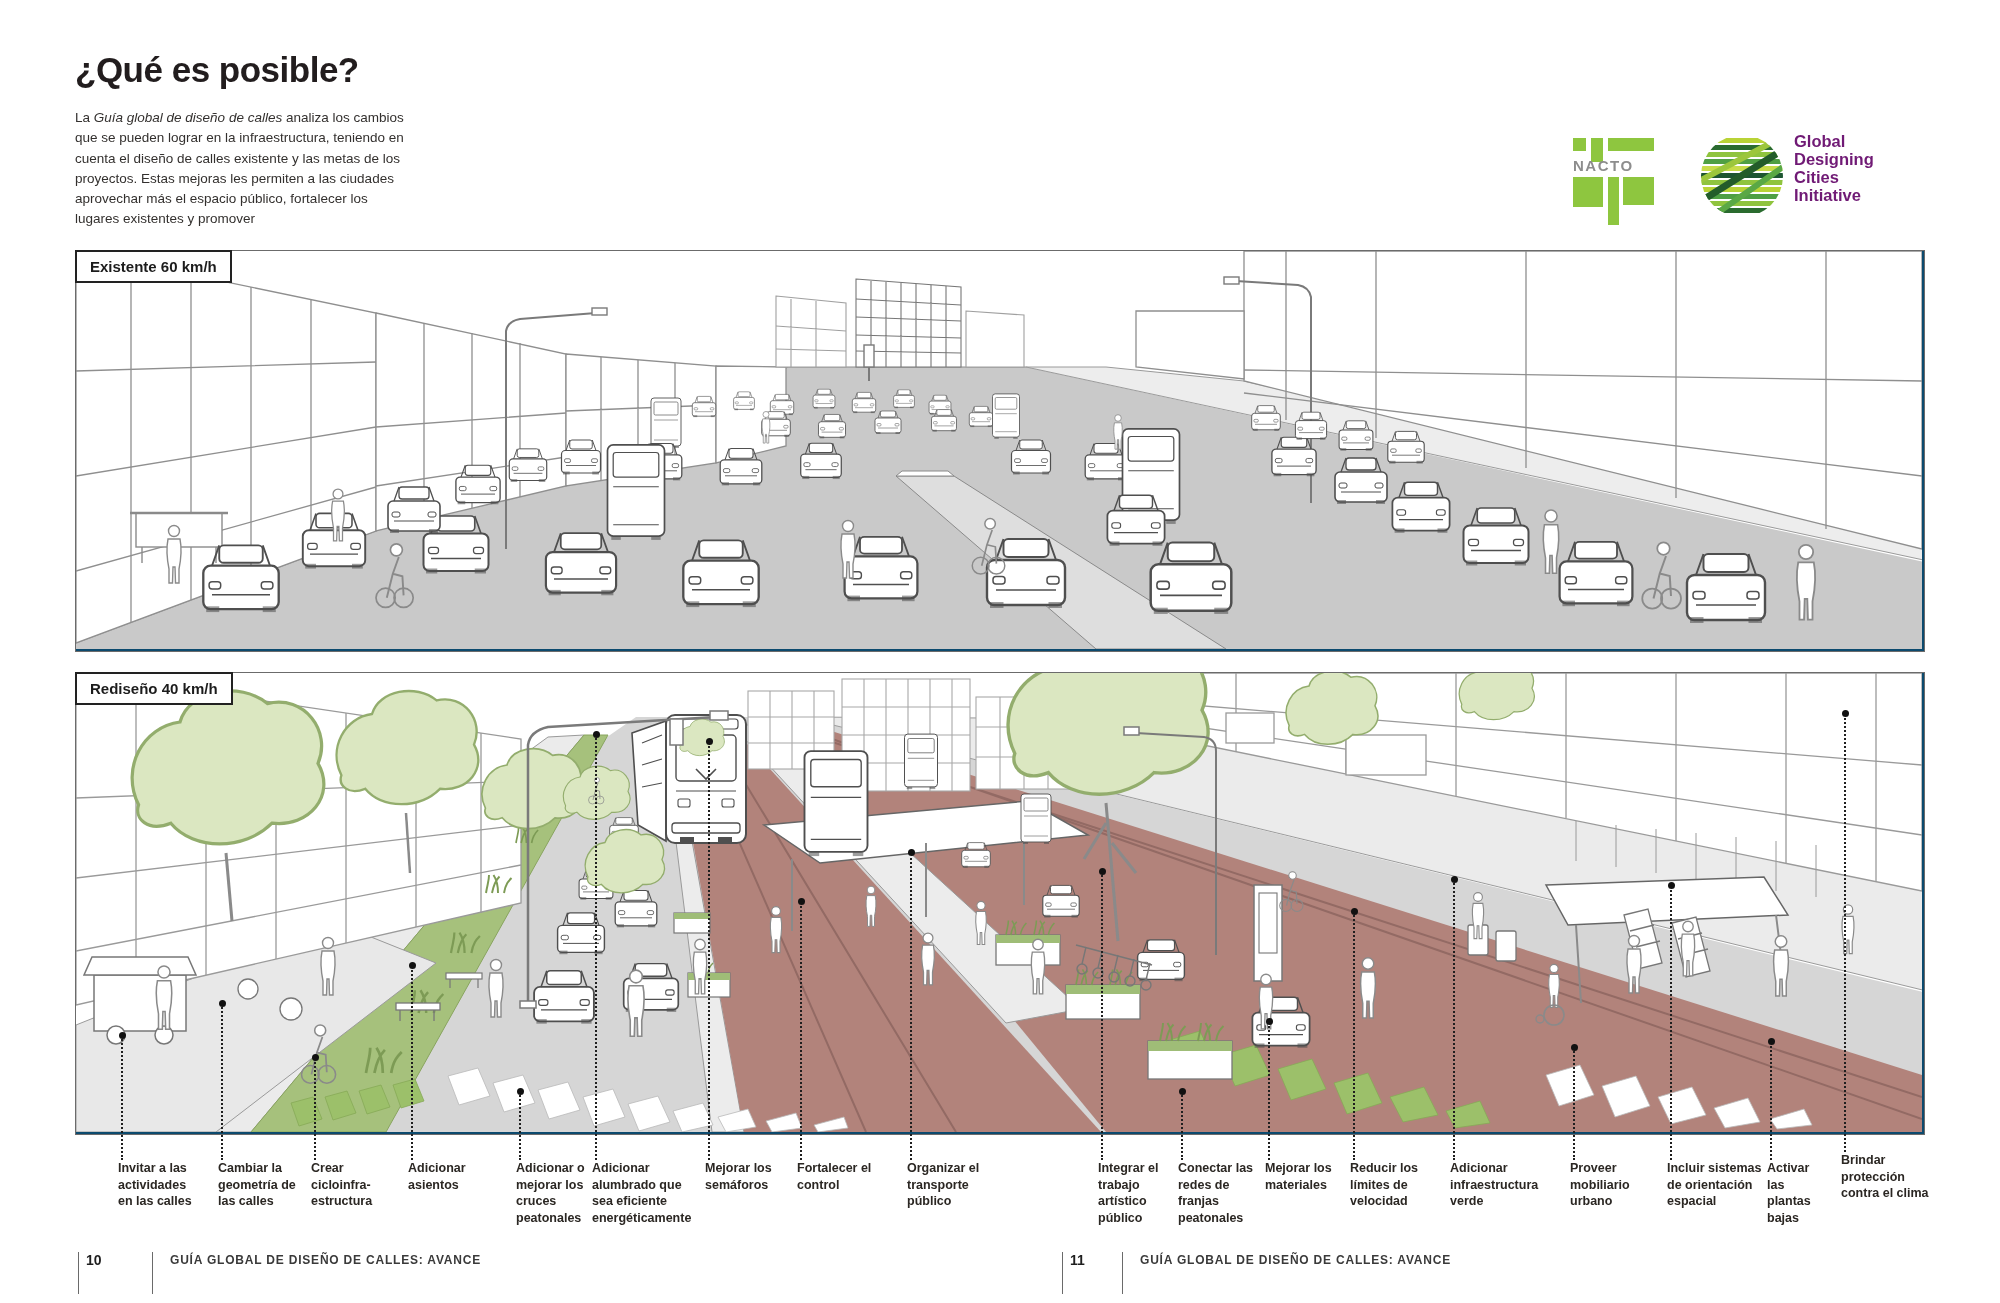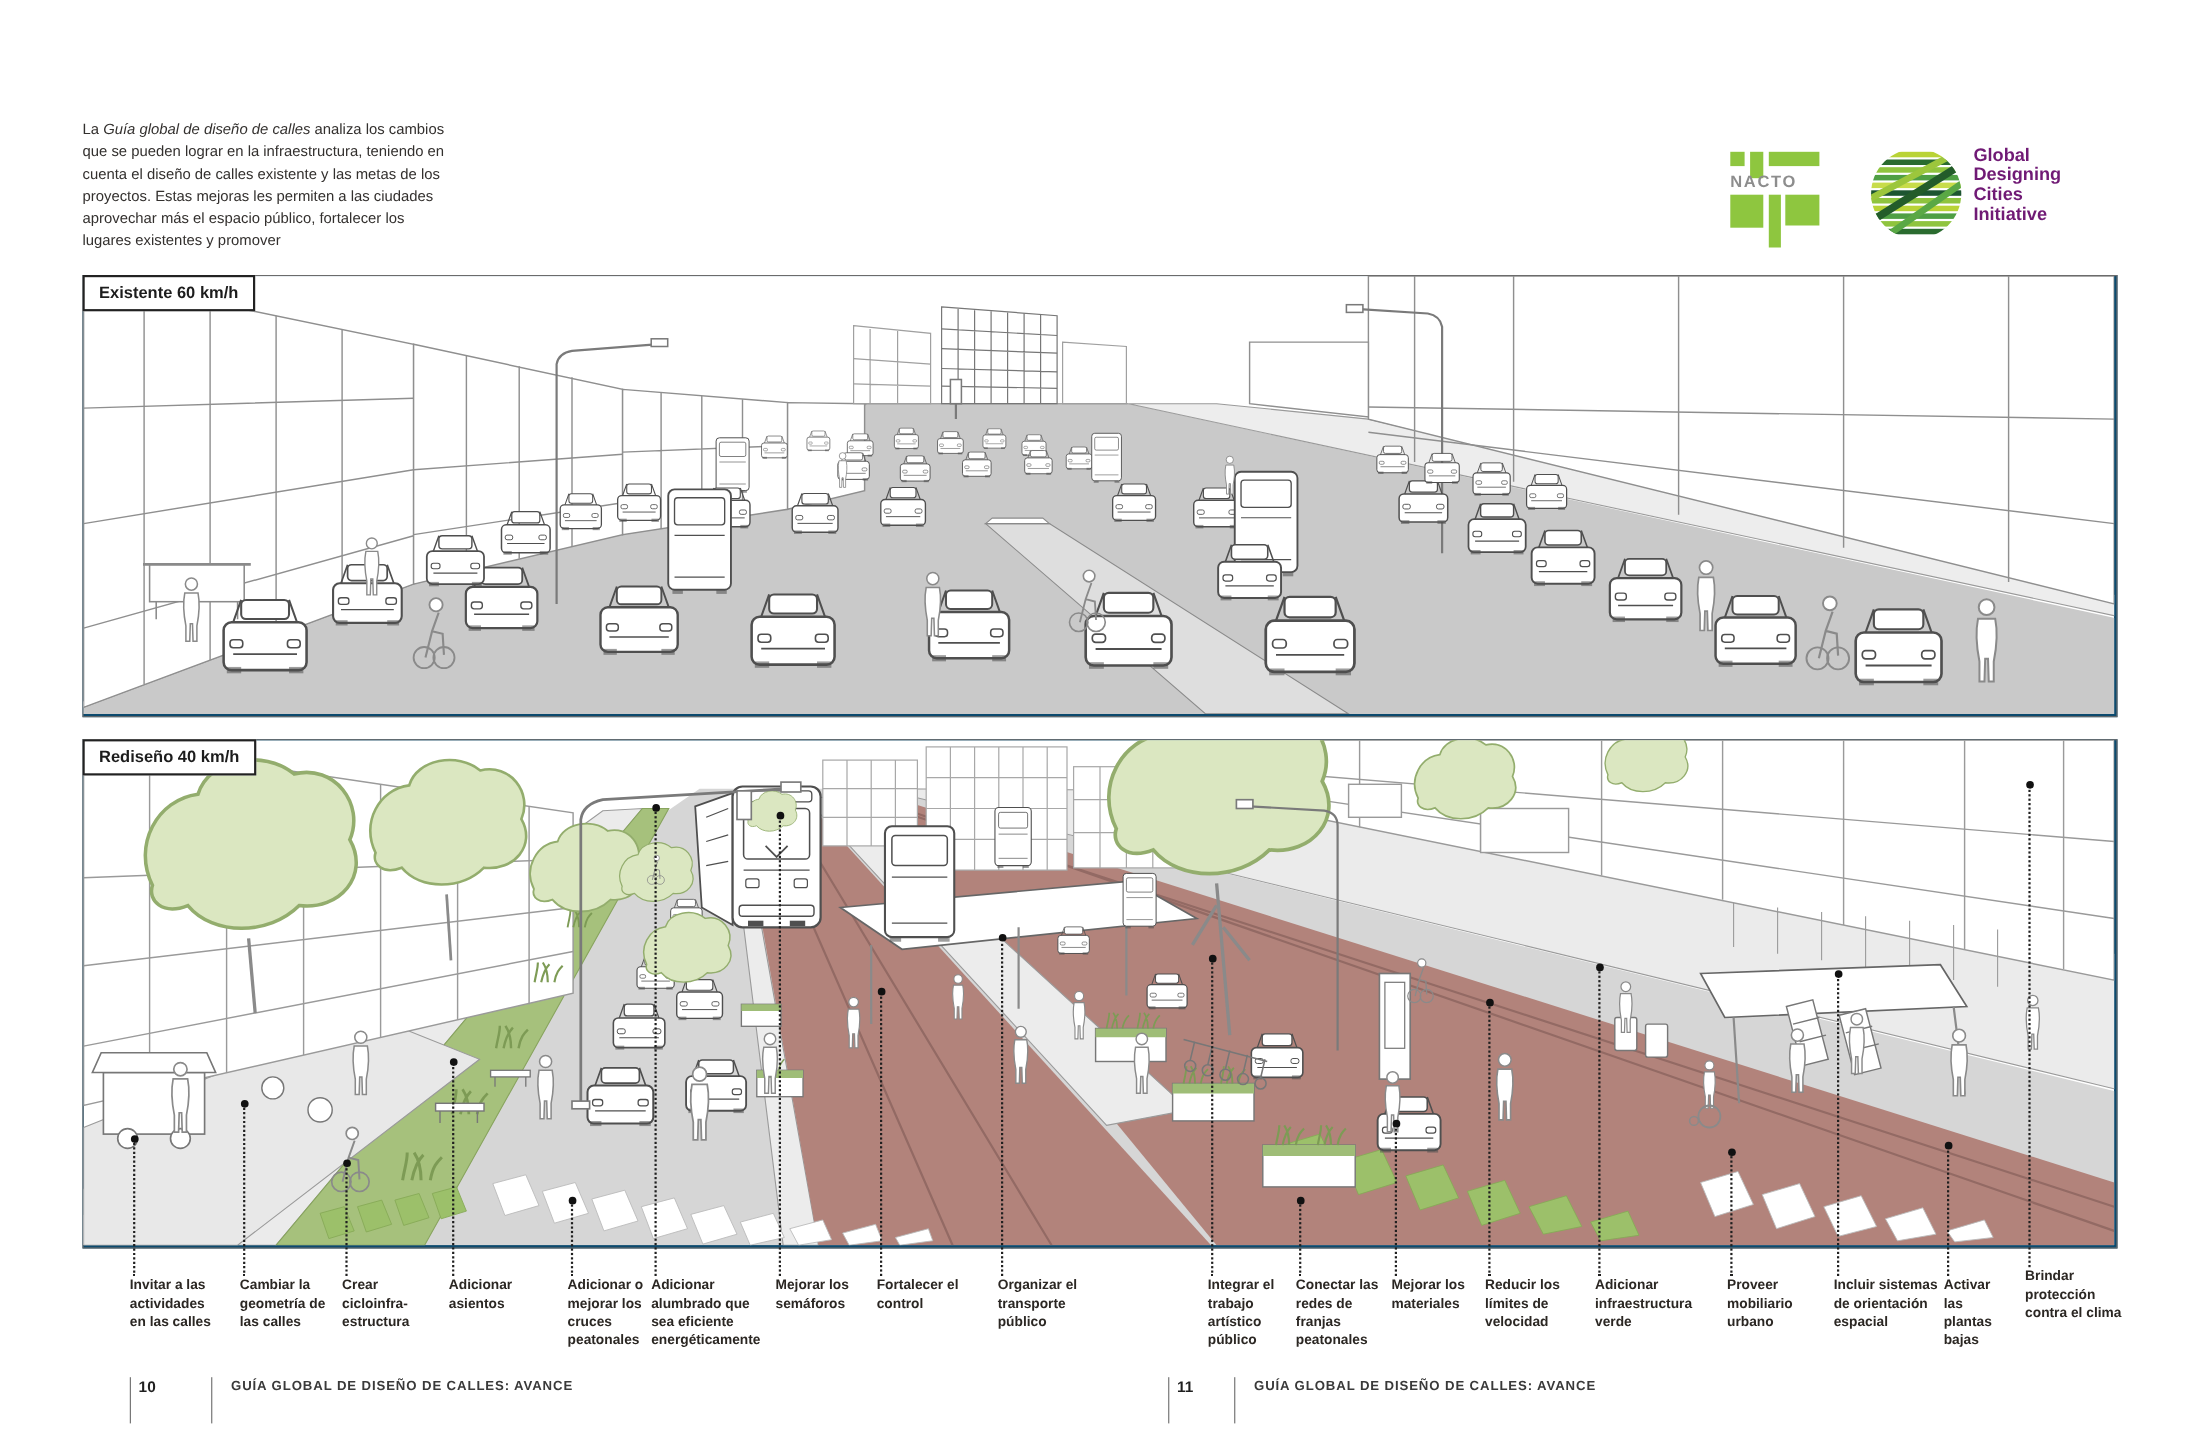--- a/index.html
+++ b/index.html
@@ -44,20 +44,21 @@
   .footer .rule{position:absolute;top:0;width:1px;height:42px;background:#6a6a6a;}
   .footer .num{position:absolute;top:0;font-size:14px;font-weight:bold;color:#1f1f1f;}
   .footer .run{position:absolute;top:1px;font-size:12px;font-weight:bold;letter-spacing:0.8px;
                color:#3a3a3a;white-space:nowrap;}
 </style>
 </head>
 <body>
 
 <div class="page">
 
+  <h1 class="title">¿Qué es posible?</h1>
   <p class="intro-col c1"><span>La </span><em>Guía global de diseño de calles</em><span> analiza los cambios que se pueden lograr en la infraestructura, teniendo en cuenta el diseño de calles existente y las metas de los proyectos. Estas mejoras les permiten a las ciudades aprovechar más el espacio público, fortalecer los lugares existentes y promover</span></p>
 
   <div class="nacto">
     <div class="blk b1"></div>
     <div class="blk b2"></div>
     <div class="blk b3"></div>
     <div class="txt">NACTO</div>
     <div class="blk b4"></div>
     <div class="blk b5"></div>
     <div class="blk b6"></div>
@@ -503,21 +504,21 @@
     <div class="callout" style="left:1178px;width:84px"><span class="leader" style="height:68px"></span><span>Conectar las redes de franjas peatonales</span></div>
     <div class="callout" style="left:1265px;width:80px"><span class="leader" style="height:138px"></span><span>Mejorar los materiales</span></div>
     <div class="callout" style="left:1350px;width:84px"><span class="leader" style="height:248px"></span><span>Reducir los límites de velocidad</span></div>
     <div class="callout" style="left:1450px;width:114px"><span class="leader" style="height:280px"></span><span>Adicionar infraestructura verde</span></div>
     <div class="callout" style="left:1570px;width:80px"><span class="leader" style="height:112px"></span><span>Proveer mobiliario urbano</span></div>
     <div class="callout" style="left:1667px;width:96px"><span class="leader" style="height:274px"></span><span>Incluir sistemas de orientación espacial</span></div>
     <div class="callout" style="left:1767px;width:62px"><span class="leader" style="height:118px"></span><span>Activar las plantas bajas</span></div>
     <div class="callout" style="left:1841px;width:88px;top:1152px"><span class="leader" style="height:438px"></span><span>Brindar protección contra el clima</span></div>
   </div>
 
-  <div class="footer" style="left:0;width:1000px;margin-left:40px;">
+  <div class="footer" style="left:0;width:1000px;">
     <span class="rule" style="left:78px"></span>
     <span class="num" style="left:86px">10</span>
     <span class="rule" style="left:152px"></span>
     <span class="run" style="left:170px">GUÍA GLOBAL DE DISEÑO DE CALLES: AVANCE</span>
   </div>
   <div class="footer" style="left:1000px;width:1000px;">
     <span class="rule" style="left:62px"></span>
     <span class="num" style="left:70px">11</span>
     <span class="rule" style="left:122px"></span>
     <span class="run" style="left:140px">GUÍA GLOBAL DE DISEÑO DE CALLES: AVANCE</span>

